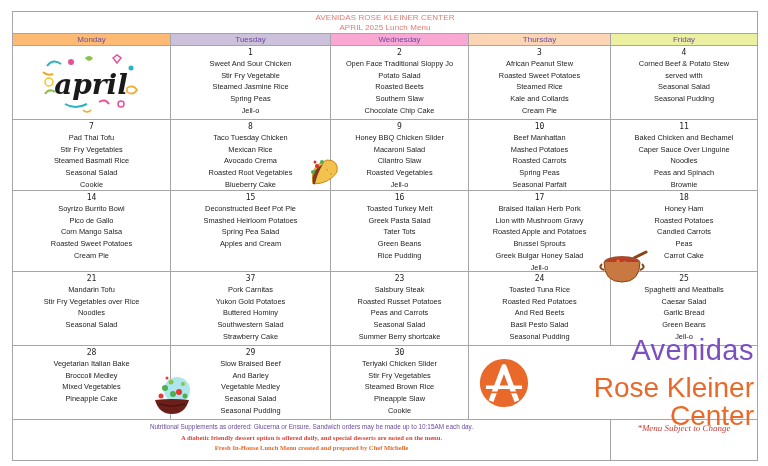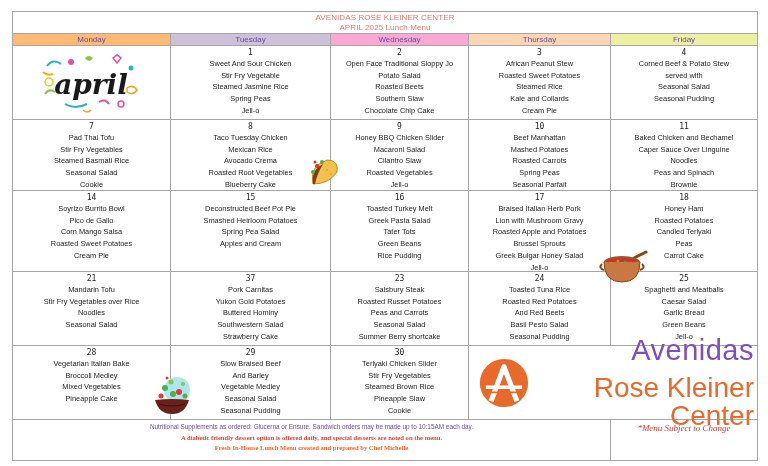--- a/index.html
+++ b/index.html
@@ -176,21 +176,21 @@
       <span class="item">Lion with Mushroom Gravy</span>
       <span class="item">Roasted Apple and Potatoes</span>
       <span class="item">Brussel Sprouts</span>
       <span class="item">Greek Bulgar Honey Salad</span>
       <span class="item">Jell-o</span>
     </div>
     <div class="cell r3 last">
       <span class="daynum">18</span>
       <span class="item">Honey Ham</span>
       <span class="item">Roasted Potatoes</span>
-      <span class="item">Candied Teriyaki</span>
+      <span class="item">Candied Carrots</span>
       <span class="item">Peas</span>
       <span class="item">Carrot Cake</span>
     </div>
   </div>
 
   <div class="grid">
     <div class="cell r4">
       <span class="daynum">21</span>
       <span class="item">Mandarin Tofu</span>
       <span class="item">Stir Fry Vegetables over Rice</span>

